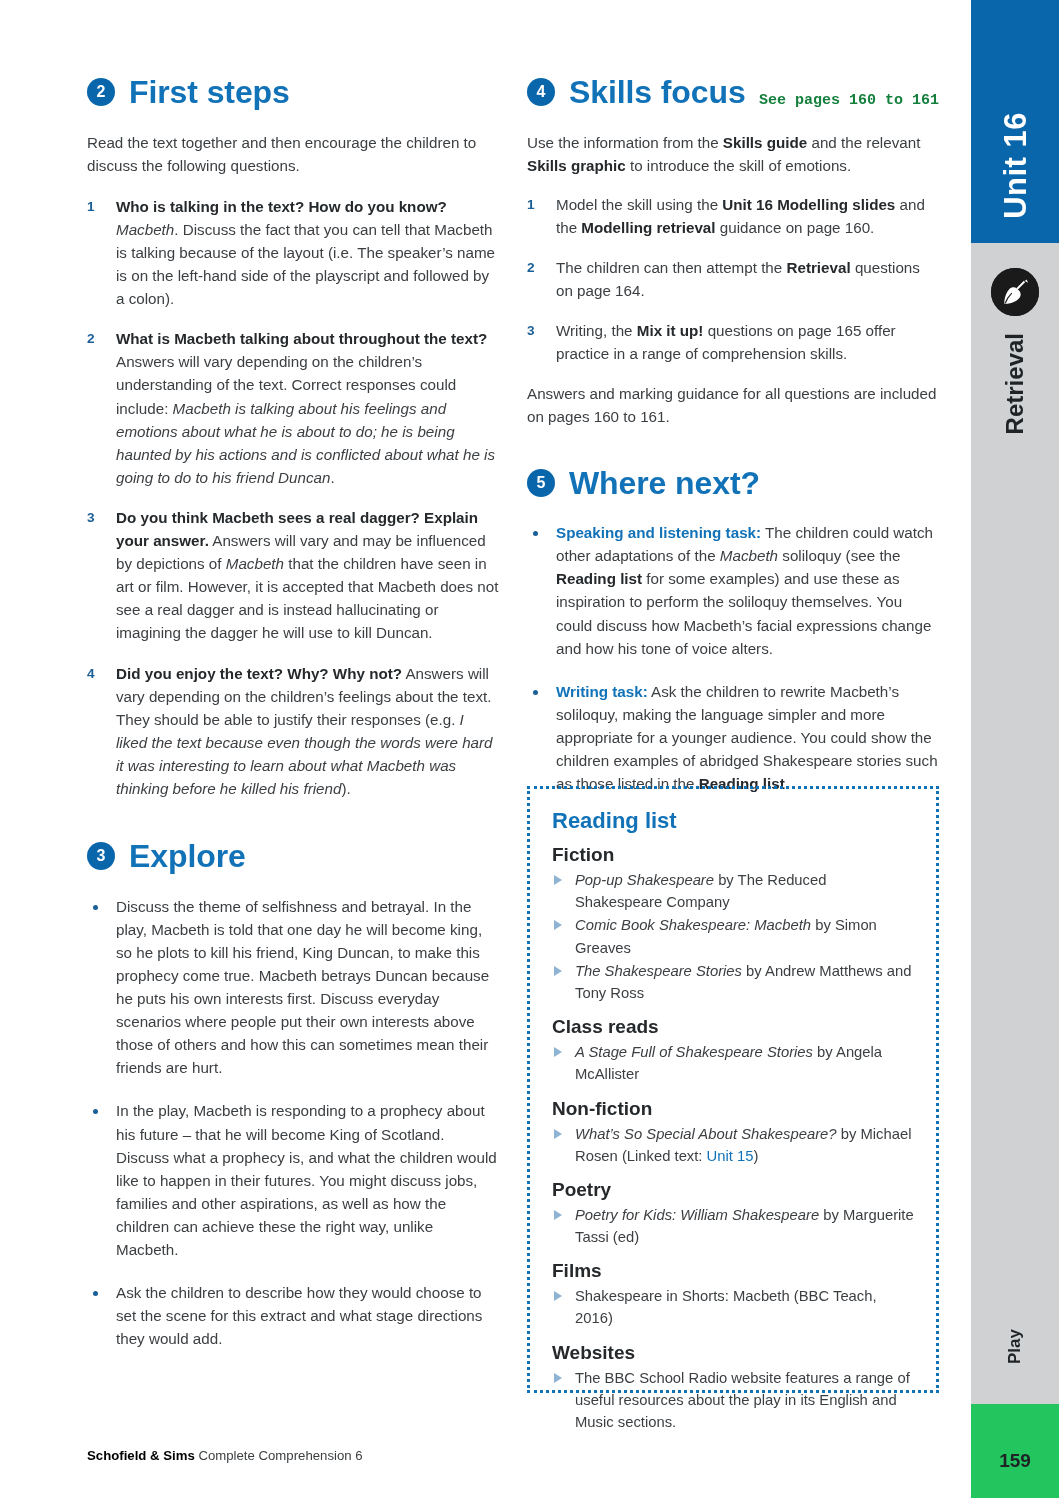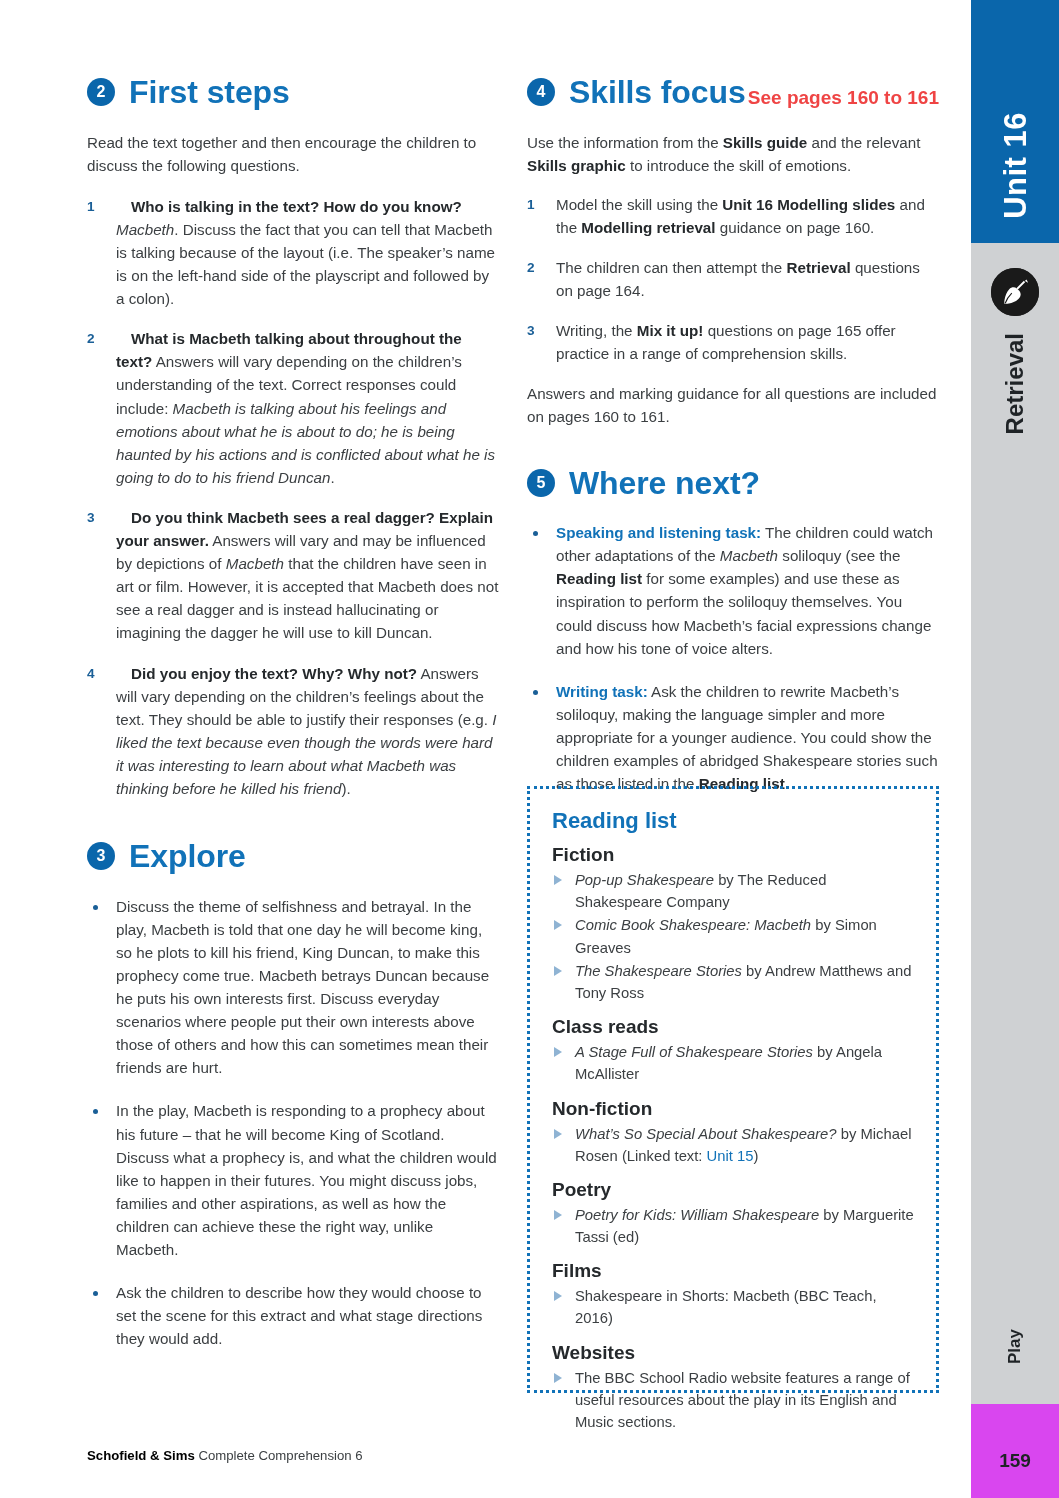--- a/index.html
+++ b/index.html
@@ -77,21 +77,21 @@
     font-size: 17px;
     font-weight: bold;
     left: 50%;
     margin-left: -10px;
     bottom: 40px;
   }
   .tab-pagenum {
     position: absolute;
     top: 1404px; left: 0; right: 0;
     bottom: 0;
-    background: #d946ef;
+    background: #22c55e;
   }
   .tab-pagenum span {
     position: absolute;
     top: 46px;
     left: 0; right: 0;
     text-align: center;
     font-size: 19px;
     font-weight: bold;
     color: #1f2326;
   }
@@ -137,23 +137,24 @@
   .sec-title {
     color: #1172b8;
     font-size: 32px;
     font-weight: bold;
     letter-spacing: -.1px;
   }
   .sec-ref {
     position: absolute;
     right: 0;
     bottom: 4px;
-    font-size: 19px;
-    font-weight: bold;
-    color: #ef4444;
+    font-size: 15px;
+    font-weight: bold;
+    color: #15803d;
+    font-family: Liberation Mono, monospace;
   }
 
   p.intro { margin: 0 0 18px 0; }
   p.intro.tight { margin-bottom: 16px; }
 
   
   ol.qlist { list-style: none; margin: 0; padding: 0; }
   ol.qlist > li {
     position: relative;
     padding-left: 29px;
@@ -161,21 +162,21 @@
   }
   ol.qlist > li:last-child { margin-bottom: 0; }
   ol.qlist > li .qnum {
     position: absolute;
     left: 0; top: 0;
     font-size: 13.6px;
     font-weight: bold;
     color: #1a5f97;
     line-height: 1.72;
   }
-  .q { font-weight: bold; color: #25292c; margin-left: 15px; }
+  .q { font-weight: bold; color: #25292c; }
   .a { }
   i, .it { }
   b, .bd { font-weight: bold; color: #25292c; }
 
   
   ul.blist { list-style: none; margin: 0; padding: 0; }
   ul.blist > li {
     position: relative;
     padding-left: 29px;
     margin-bottom: 20px;

